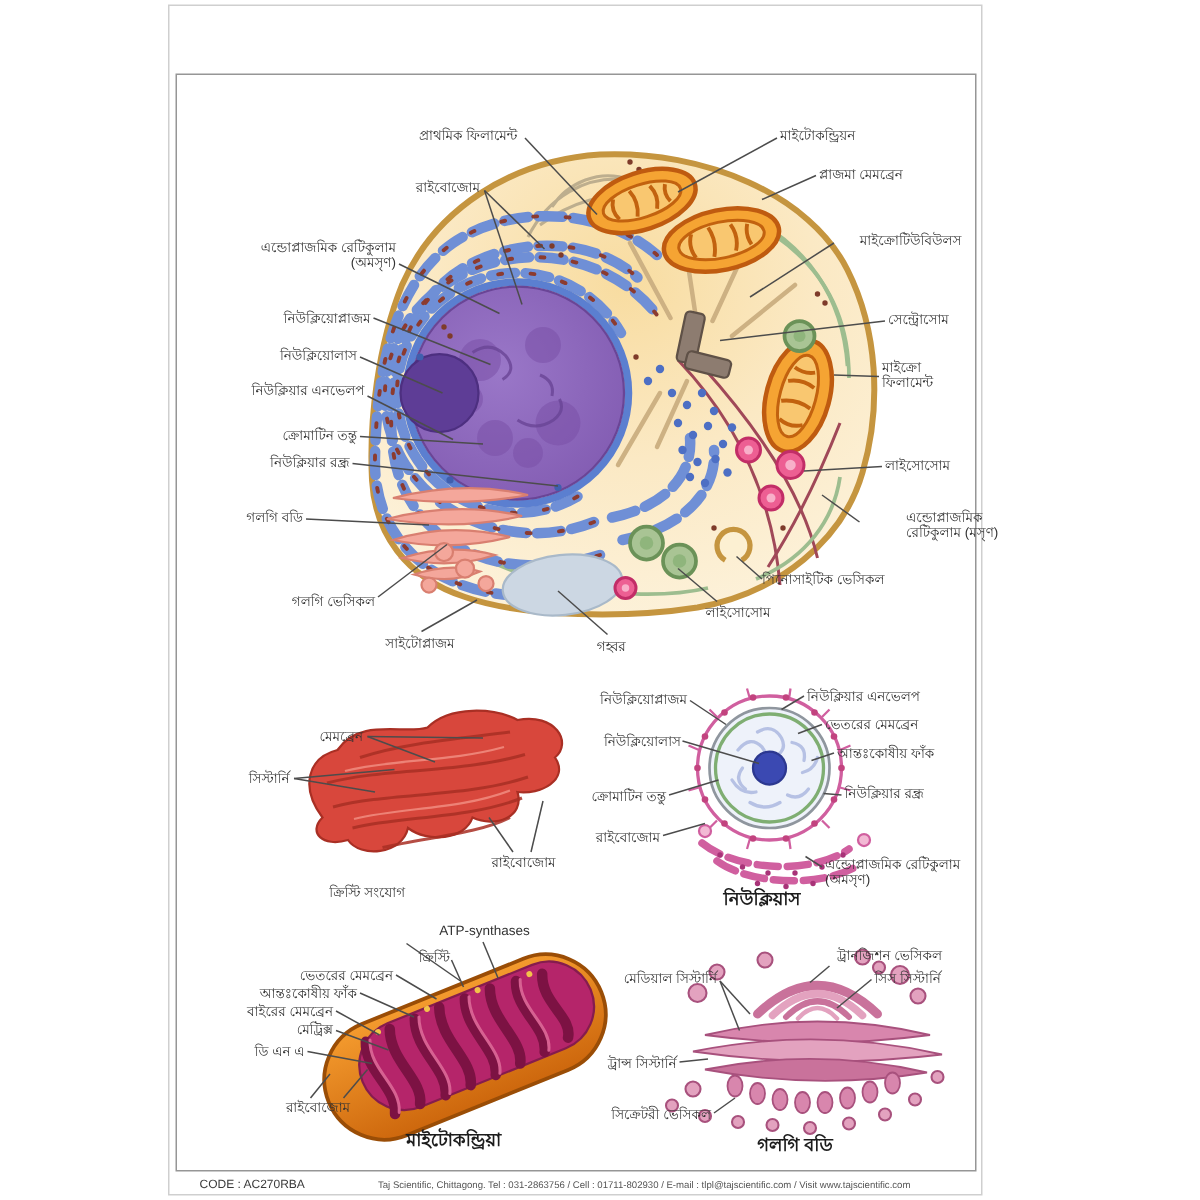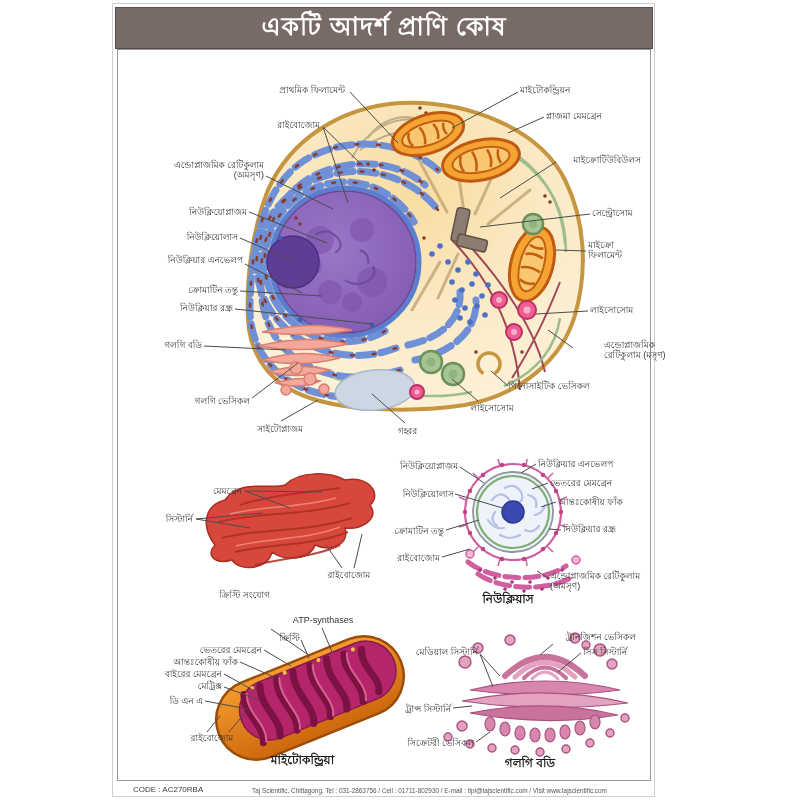--- a/index.html
+++ b/index.html
@@ -16,23 +16,20 @@
   .cap{position:absolute;font-size:12px;font-weight:bold;color:#1c1c1c;text-align:center;}
   .code{position:absolute;left:133px;top:785px;font-size:8px;font-weight:normal;color:#3a3a3a;}
   .pub{position:absolute;left:252px;top:787px;font-size:6.4px;color:#555;white-space:nowrap;}
 </style>
 </head>
 <body>
 
 <div id="canvas">
 
   <div class="sheet"></div>
-  <div class="hdr">
-    <span>একটি আদর্শ প্রাণি কোষ</span>
-  </div>
   <div class="cbox"></div>
 
   <svg class="art" width="800" height="800" viewBox="0 0 800 800">
     <defs>
       <radialGradient id="cellGrad" cx="0.5" cy="0.28" r="0.85">
         <stop offset="0" stop-color="#f8dca0"></stop>
           <stop offset="0.45" stop-color="#fbe9c4"></stop>
           <stop offset="1" stop-color="#fdf4e0"></stop>
       </radialGradient>
       <radialGradient id="nucGrad" cx="0.42" cy="0.4" r="0.8">
@@ -462,21 +459,21 @@
   <div class="lb" style="left:280px;top:615px;width:86px;text-align:center">ATP-synthases</div>
   <div class="lb" style="left:255px;top:633px;width:45px;text-align:right">ক্রিস্টি</div>
   <div class="lb" style="left:180px;top:645px;width:82px;text-align:right">ভেতরের মেমব্রেন</div>
   <div class="lb" style="left:158px;top:657px;width:80px;text-align:right">আন্তঃকোষীয় ফাঁক</div>
   <div class="lb" style="left:140px;top:669px;width:82px;text-align:right">বাইরের মেমব্রেন</div>
   <div class="lb" style="left:165px;top:681px;width:57px;text-align:right">মেট্রিক্স</div>
   <div class="lb" style="left:158px;top:696px;width:45px;text-align:right">ডি এন এ</div>
   <div class="lb" style="left:180px;top:733px;width:64px;text-align:center">রাইবোজোম</div>
   <div class="cap" style="left:250px;top:751px;width:105px">মাইটোকন্ড্রিয়া</div>
 
-  <div class="lb" style="left:550px;top:632px;width:86px;text-align:right">ট্রানজিশন ভেসিকল</div>
+  <div class="lb" style="left:550px;top:632px;width:86px;text-align:center">ট্রানজিশন ভেসিকল</div>
   <div class="lb" style="left:583px;top:647px;width:62px;text-align:left">সিস সিস্টার্নি</div>
   <div class="lb" style="left:400px;top:647px;width:78px;text-align:right">মেডিয়াল সিস্টার্নি</div>
   <div class="lb" style="left:395px;top:704px;width:56px;text-align:right">ট্রান্স সিস্টার্নি</div>
   <div class="lb" style="left:392px;top:738px;width:82px;text-align:right">সিক্রেটরী ভেসিকল</div>
   <div class="cap" style="left:490px;top:754px;width:80px">গলগি বডি</div>
 
   <div class="code">CODE : AC270RBA</div>
   <div class="pub">Taj Scientific, Chittagong. Tel : 031-2863756 / Cell : 01711-802930 / E-mail : tlpl@tajscientific.com / Visit www.tajscientific.com</div>
 
 </div>

